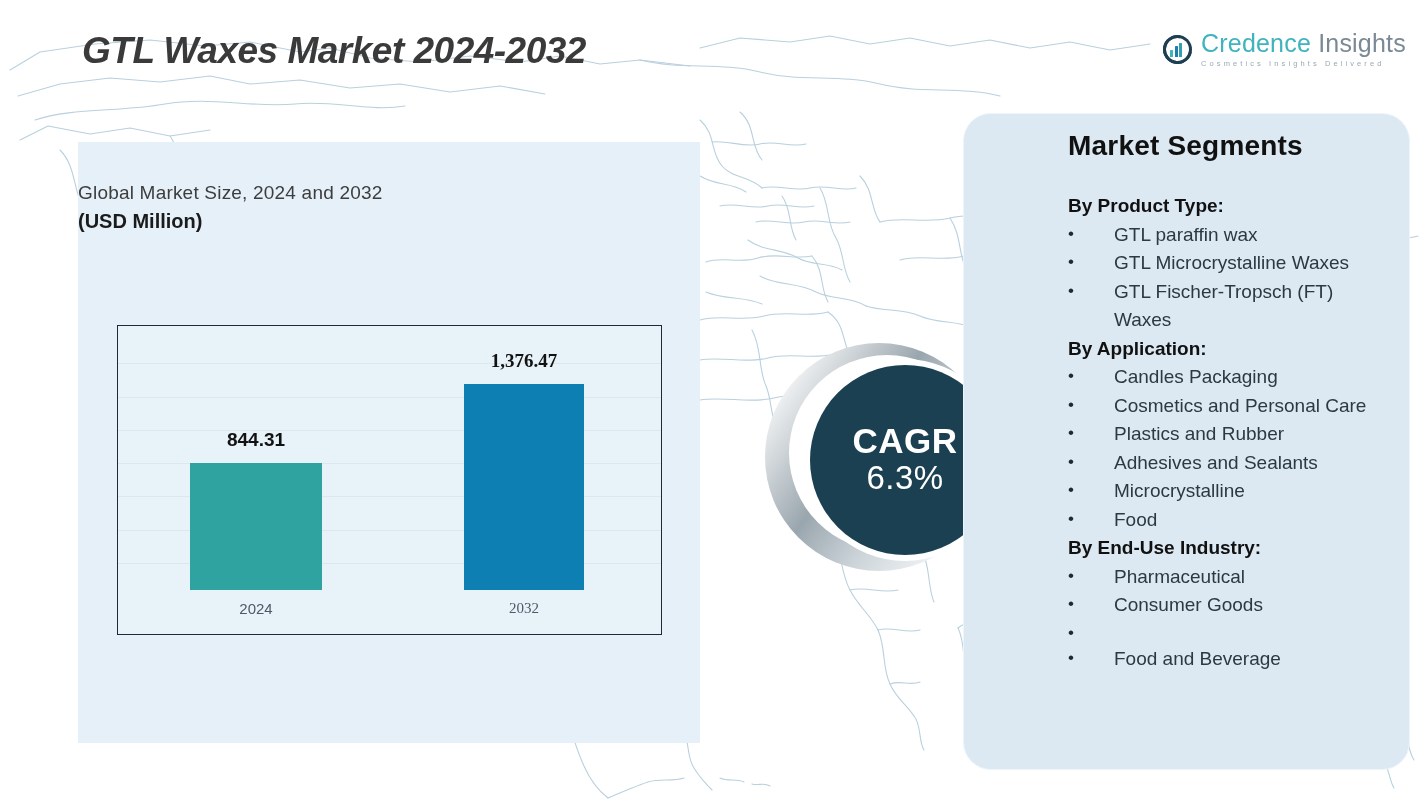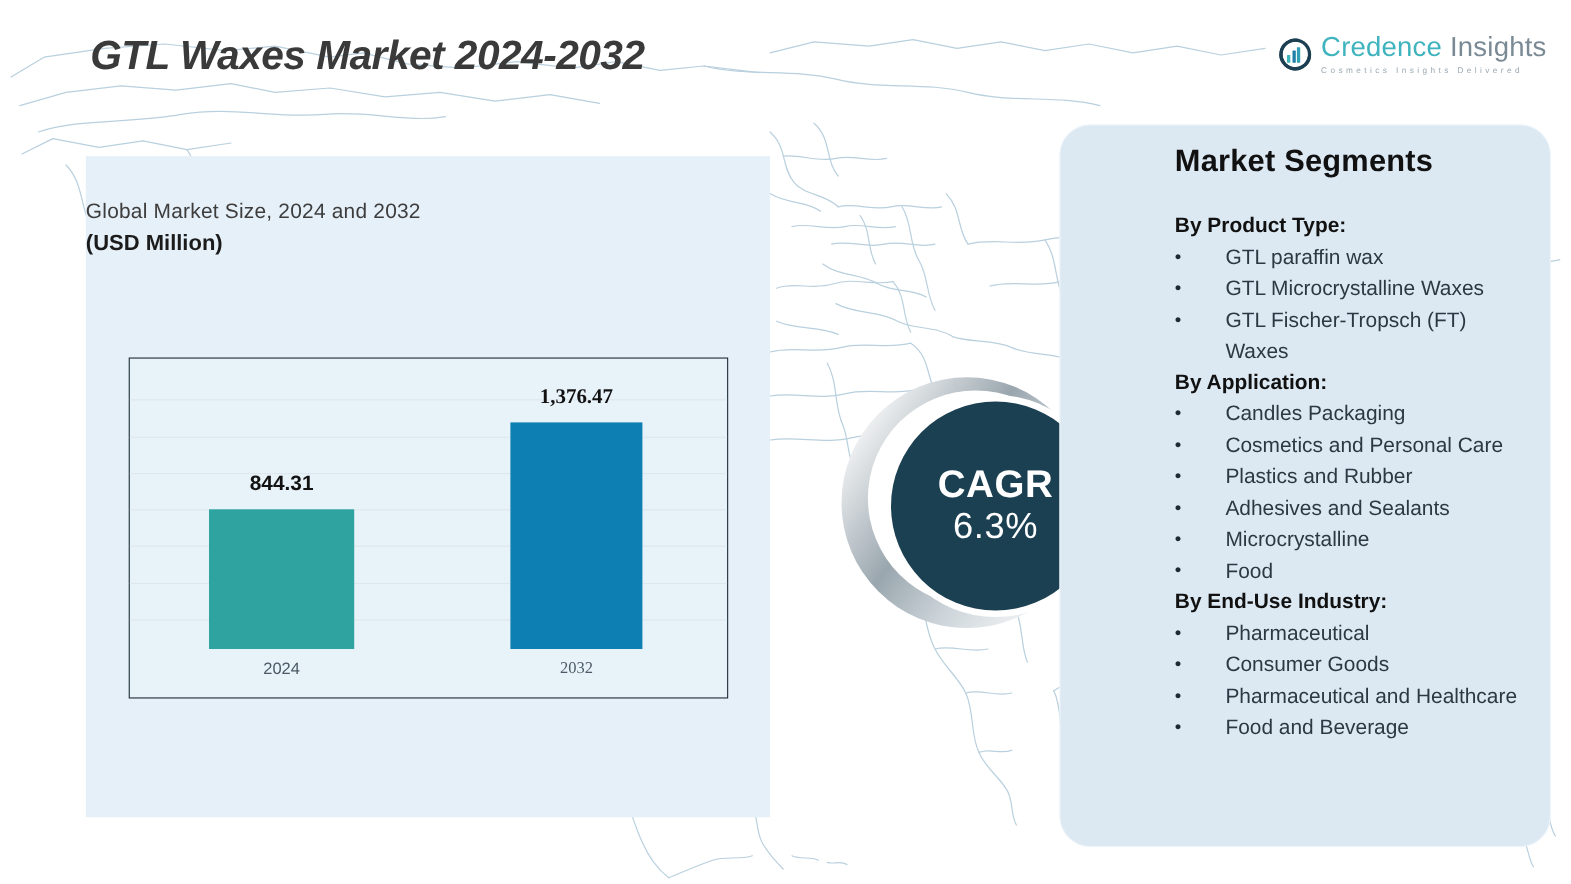--- a/index.html
+++ b/index.html
@@ -364,21 +364,20 @@
         <div class="seg-li">
           <span class="dot">•</span>
           <span class="txt">Pharmaceutical</span>
         </div>
         <div class="seg-li">
           <span class="dot">•</span>
           <span class="txt">Consumer Goods</span>
         </div>
         <div class="seg-li">
           <span class="dot">•</span>
-          <span class="txt">Pharmaceutical and Healthcare</span>
         </div>
         <div class="seg-li">
           <span class="dot">•</span>
           <span class="txt">Food and Beverage</span>
         </div>
       </div>
   </div>
 
 </div>
 

